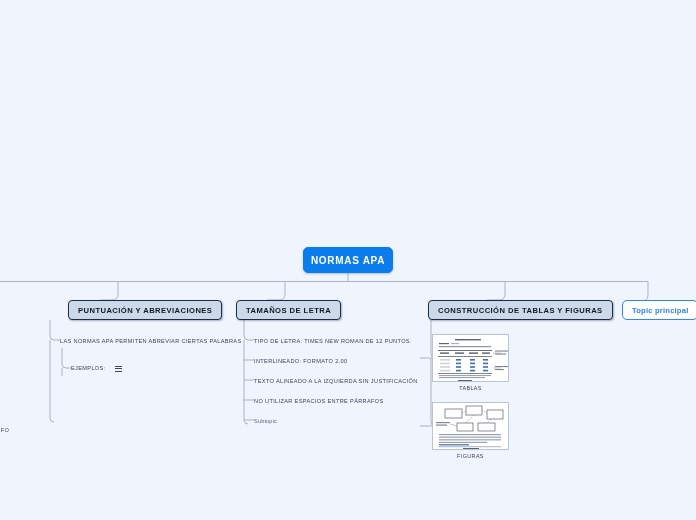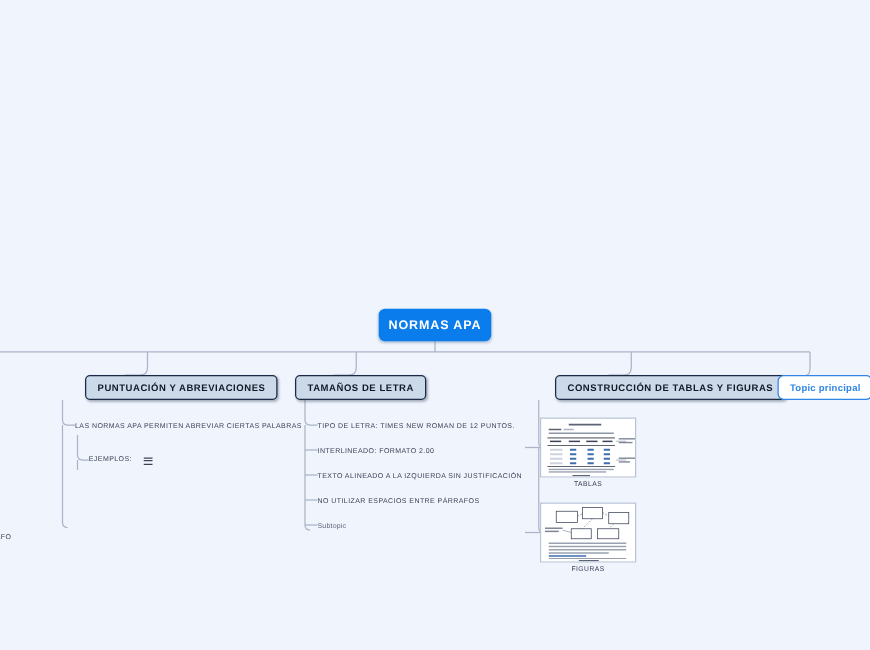--- a/index.html
+++ b/index.html
@@ -81,21 +81,21 @@
     border-radius: 5px;
   }
   .branch-node.plain .label {
     color: #2f86e8;
     font-size: 7.6px;
     letter-spacing: 0.2px;
   }
 
   #branch-0 { left: 42px;  top: 300px; margin-left: 26px; }
   #branch-1 { left: 236px; top: 300px; text-align: center; }
-  #branch-2 { left: 444px; top: 300px; }
+  #branch-2 { left: 428px; top: 300px; }
   #branch-3 { left: 622px; top: 300px; }
 
   
   .leaf {
     position: absolute;
     font-size: 5.6px;
     color: #3d4458;
     letter-spacing: 0.35px;
     white-space: nowrap;
     line-height: 9px;

